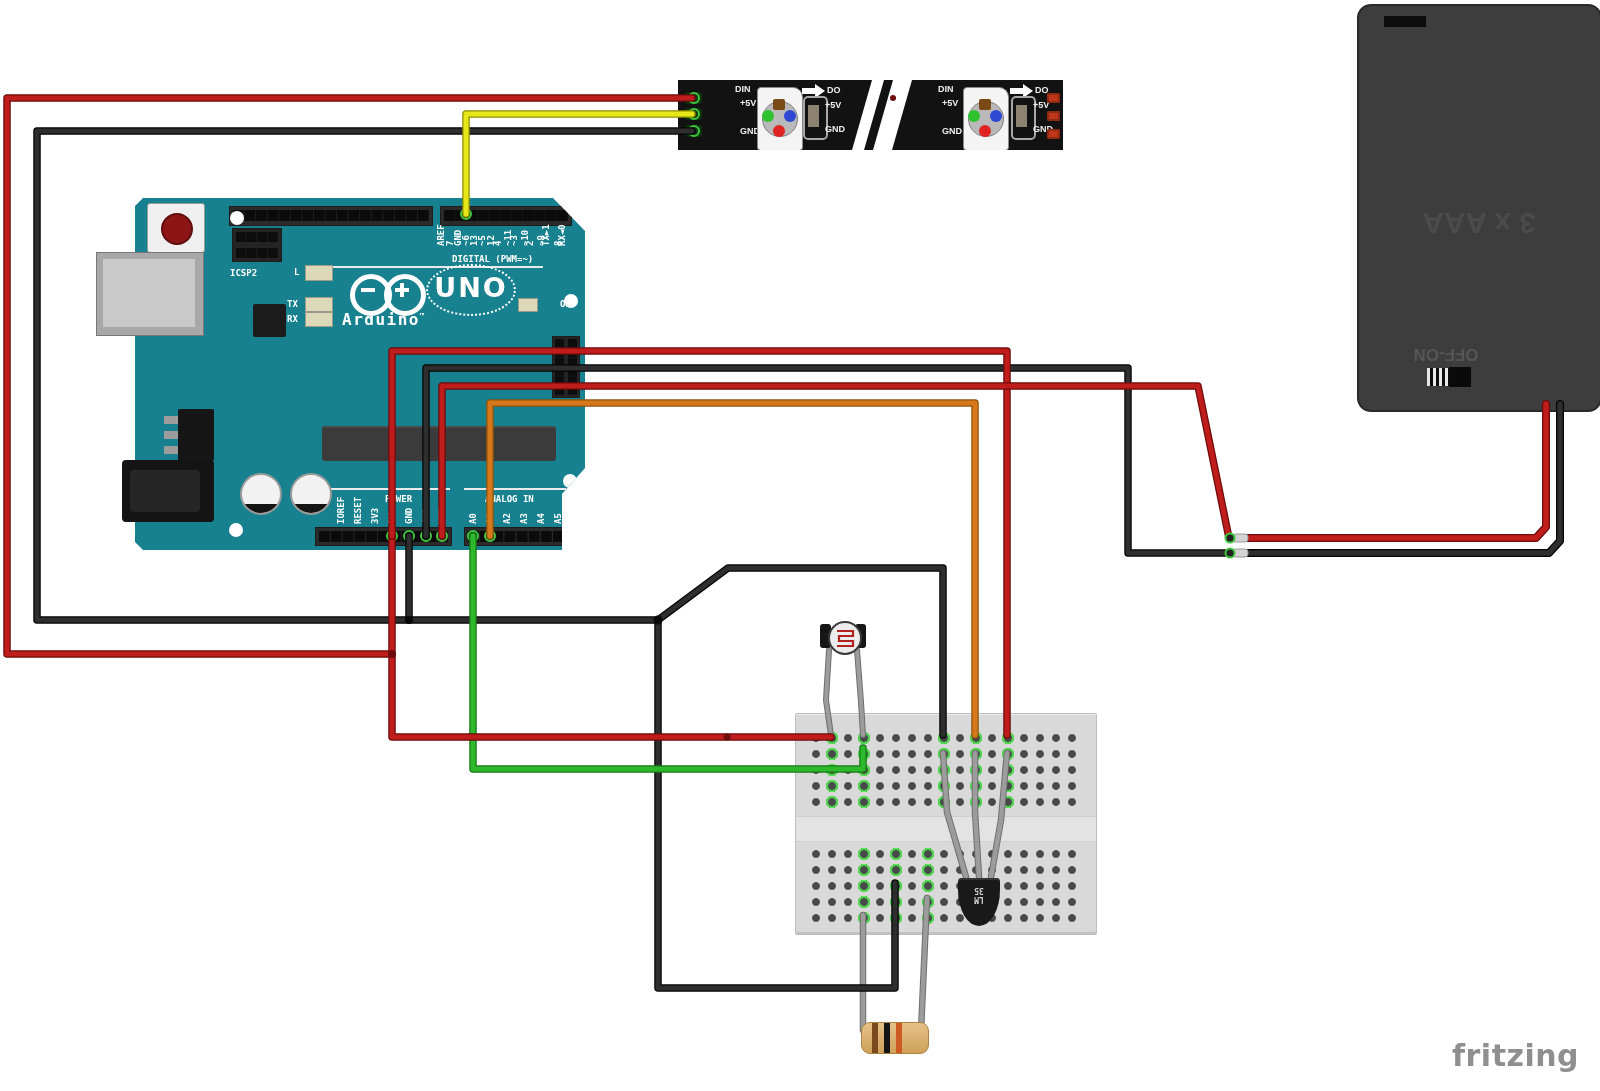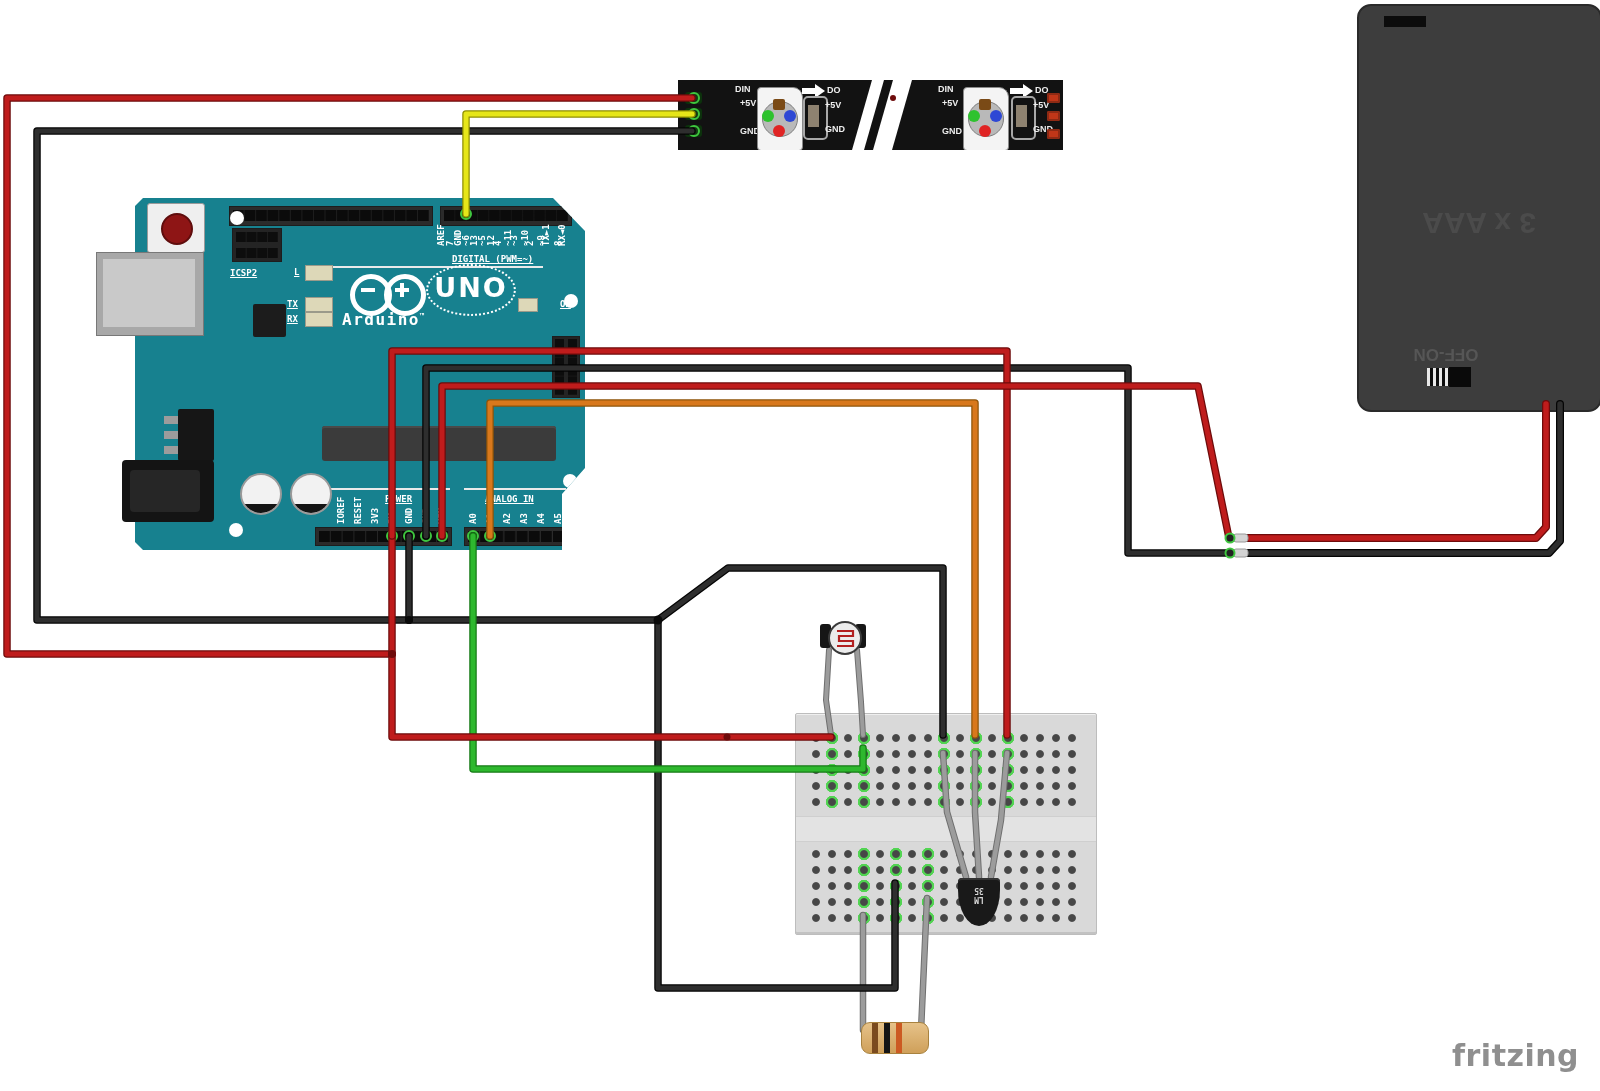--- a/index.html
+++ b/index.html
@@ -1,18 +1,18 @@
 <!DOCTYPE html>
 <html style="--board-teal: #17818f; --board-edge: #0e5f6b; --wire-red: #bf1c1c; --wire-red-dark: #6e0b0b; --wire-black: #2e2e2e; --wire-black-dark: #050505; --wire-yellow: #e6e619; --wire-yellow-dark: #8f8f00; --wire-green: #2eb82e; --wire-green-dark: #157a15; --wire-orange: #d8781c; --wire-orange-dark: #8f5408; --lead-gray: #9c9c9c; --lead-gray-dark: #6f6f6f; --ring-green: #3fc63f; --breadboard: #d9d9d9; --strip-black: #121212; --battery-body: #3d3d3d; --band1: #7a4a1e; --band2: #151515; --band3: #cc5a22;"><head>
 <meta charset="utf-8">
 <style>
   html,body{margin:0;padding:0;background:#fff;font-family:"Liberation Sans",sans-serif;}
   #canvas{position:relative;width:1600px;height:1091px;background:#fff;overflow:hidden;}
   .abs{position:absolute;}
-  .lab{position:absolute;color:#fff;font:bold 9px "DejaVu Sans Mono",monospace;white-space:nowrap;text-decoration:underline;}
+  .lab{position:absolute;color:#fff;font:bold 9px "DejaVu Sans Mono",monospace;white-space:nowrap;}
   .vlab{position:absolute;color:#fff;font:bold 9px "DejaVu Sans Mono",monospace;white-space:nowrap;
         transform:rotate(-90deg);transform-origin:0 0;}
   .slab{position:absolute;color:#ededed;font:bold 9px "Liberation Sans",sans-serif;white-space:nowrap;}
   .pinrow{position:absolute;background-image:linear-gradient(#0b0b0b,#0b0b0b);background-size:11px 11px;background-repeat:space;}
   .pingrid{position:absolute;background-image:linear-gradient(#0d0d0d,#0d0d0d);background-size:10px 10px;background-repeat:space;}
   .strip{position:absolute;background:#2b2b2b;box-shadow:inset 0 0 0 1px #1d1d1d;}
   .silk{position:absolute;background:#eaeaea;}
   .ledbox{position:absolute;background:#ddd8b8;border:1px solid #9a9a8a;}
   .hole{position:absolute;background:#fff;border-radius:50%;}
   svg{position:absolute;left:0;top:0;}

